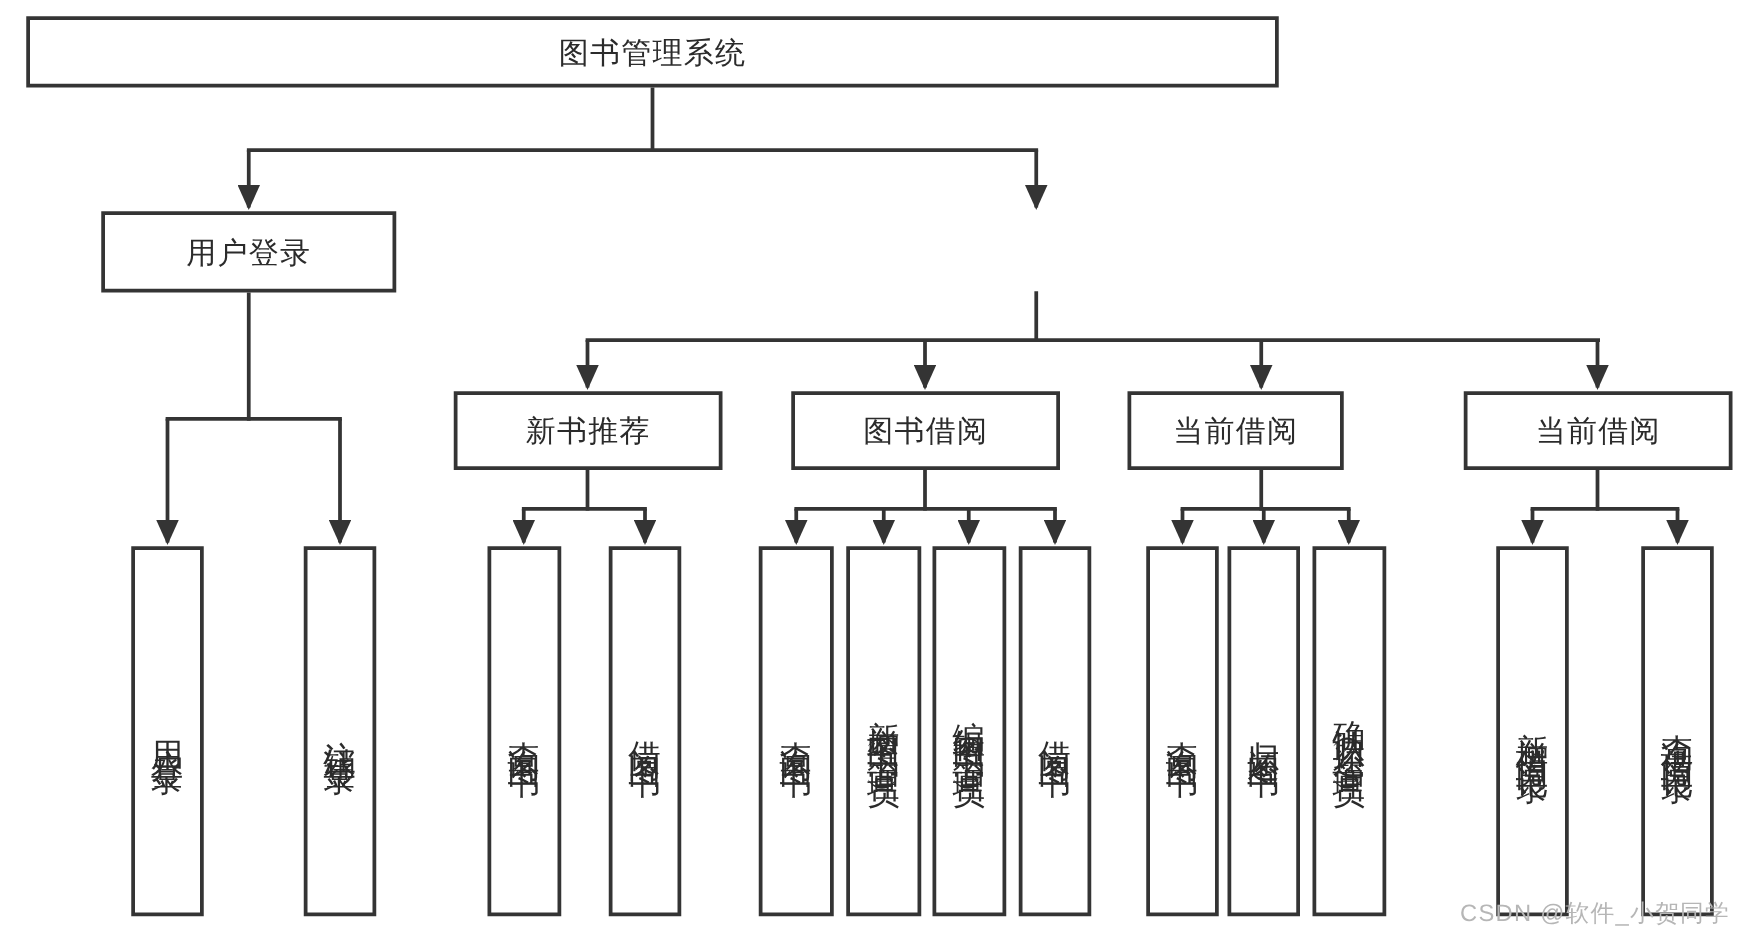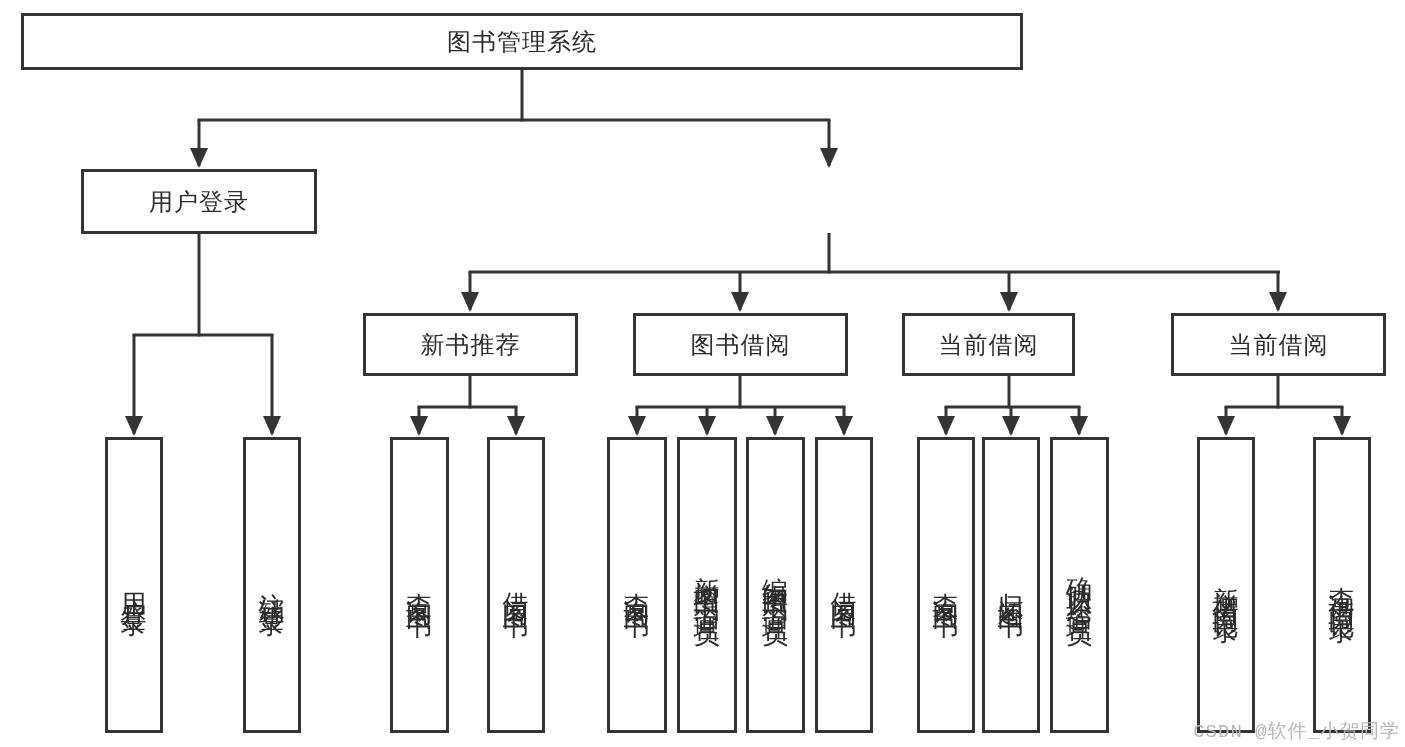--- a/index.html
+++ b/index.html
@@ -37,27 +37,26 @@
     text-orientation: mixed;
     font-size: 26px;
     line-height: 1;
     letter-spacing: 0.25em;
     white-space: nowrap;
     color: #2b2b2b;
   }
   .leaf { top: 437px; height: 296px; }
   #watermark {
     position: absolute;
-    right: 5px;
+    right: 21px;
     bottom: 3px;
     font-size: 19px;
     color: #b6b6b6;
     letter-spacing: 1px;
     white-space: nowrap;
-    font-family: Liberation Mono, monospace;
   }
 </style>
 </head>
 <body>
 
 <div id="stage">
 
   <svg id="connectors" width="1405" height="747" viewBox="0 0 1405 747" xmlns="http://www.w3.org/2000/svg">
     <defs>
       <marker id="arrowhead" markerUnits="userSpaceOnUse" markerWidth="20" markerHeight="18" viewBox="0 0 20 18" refX="18" refY="9" orient="auto">

